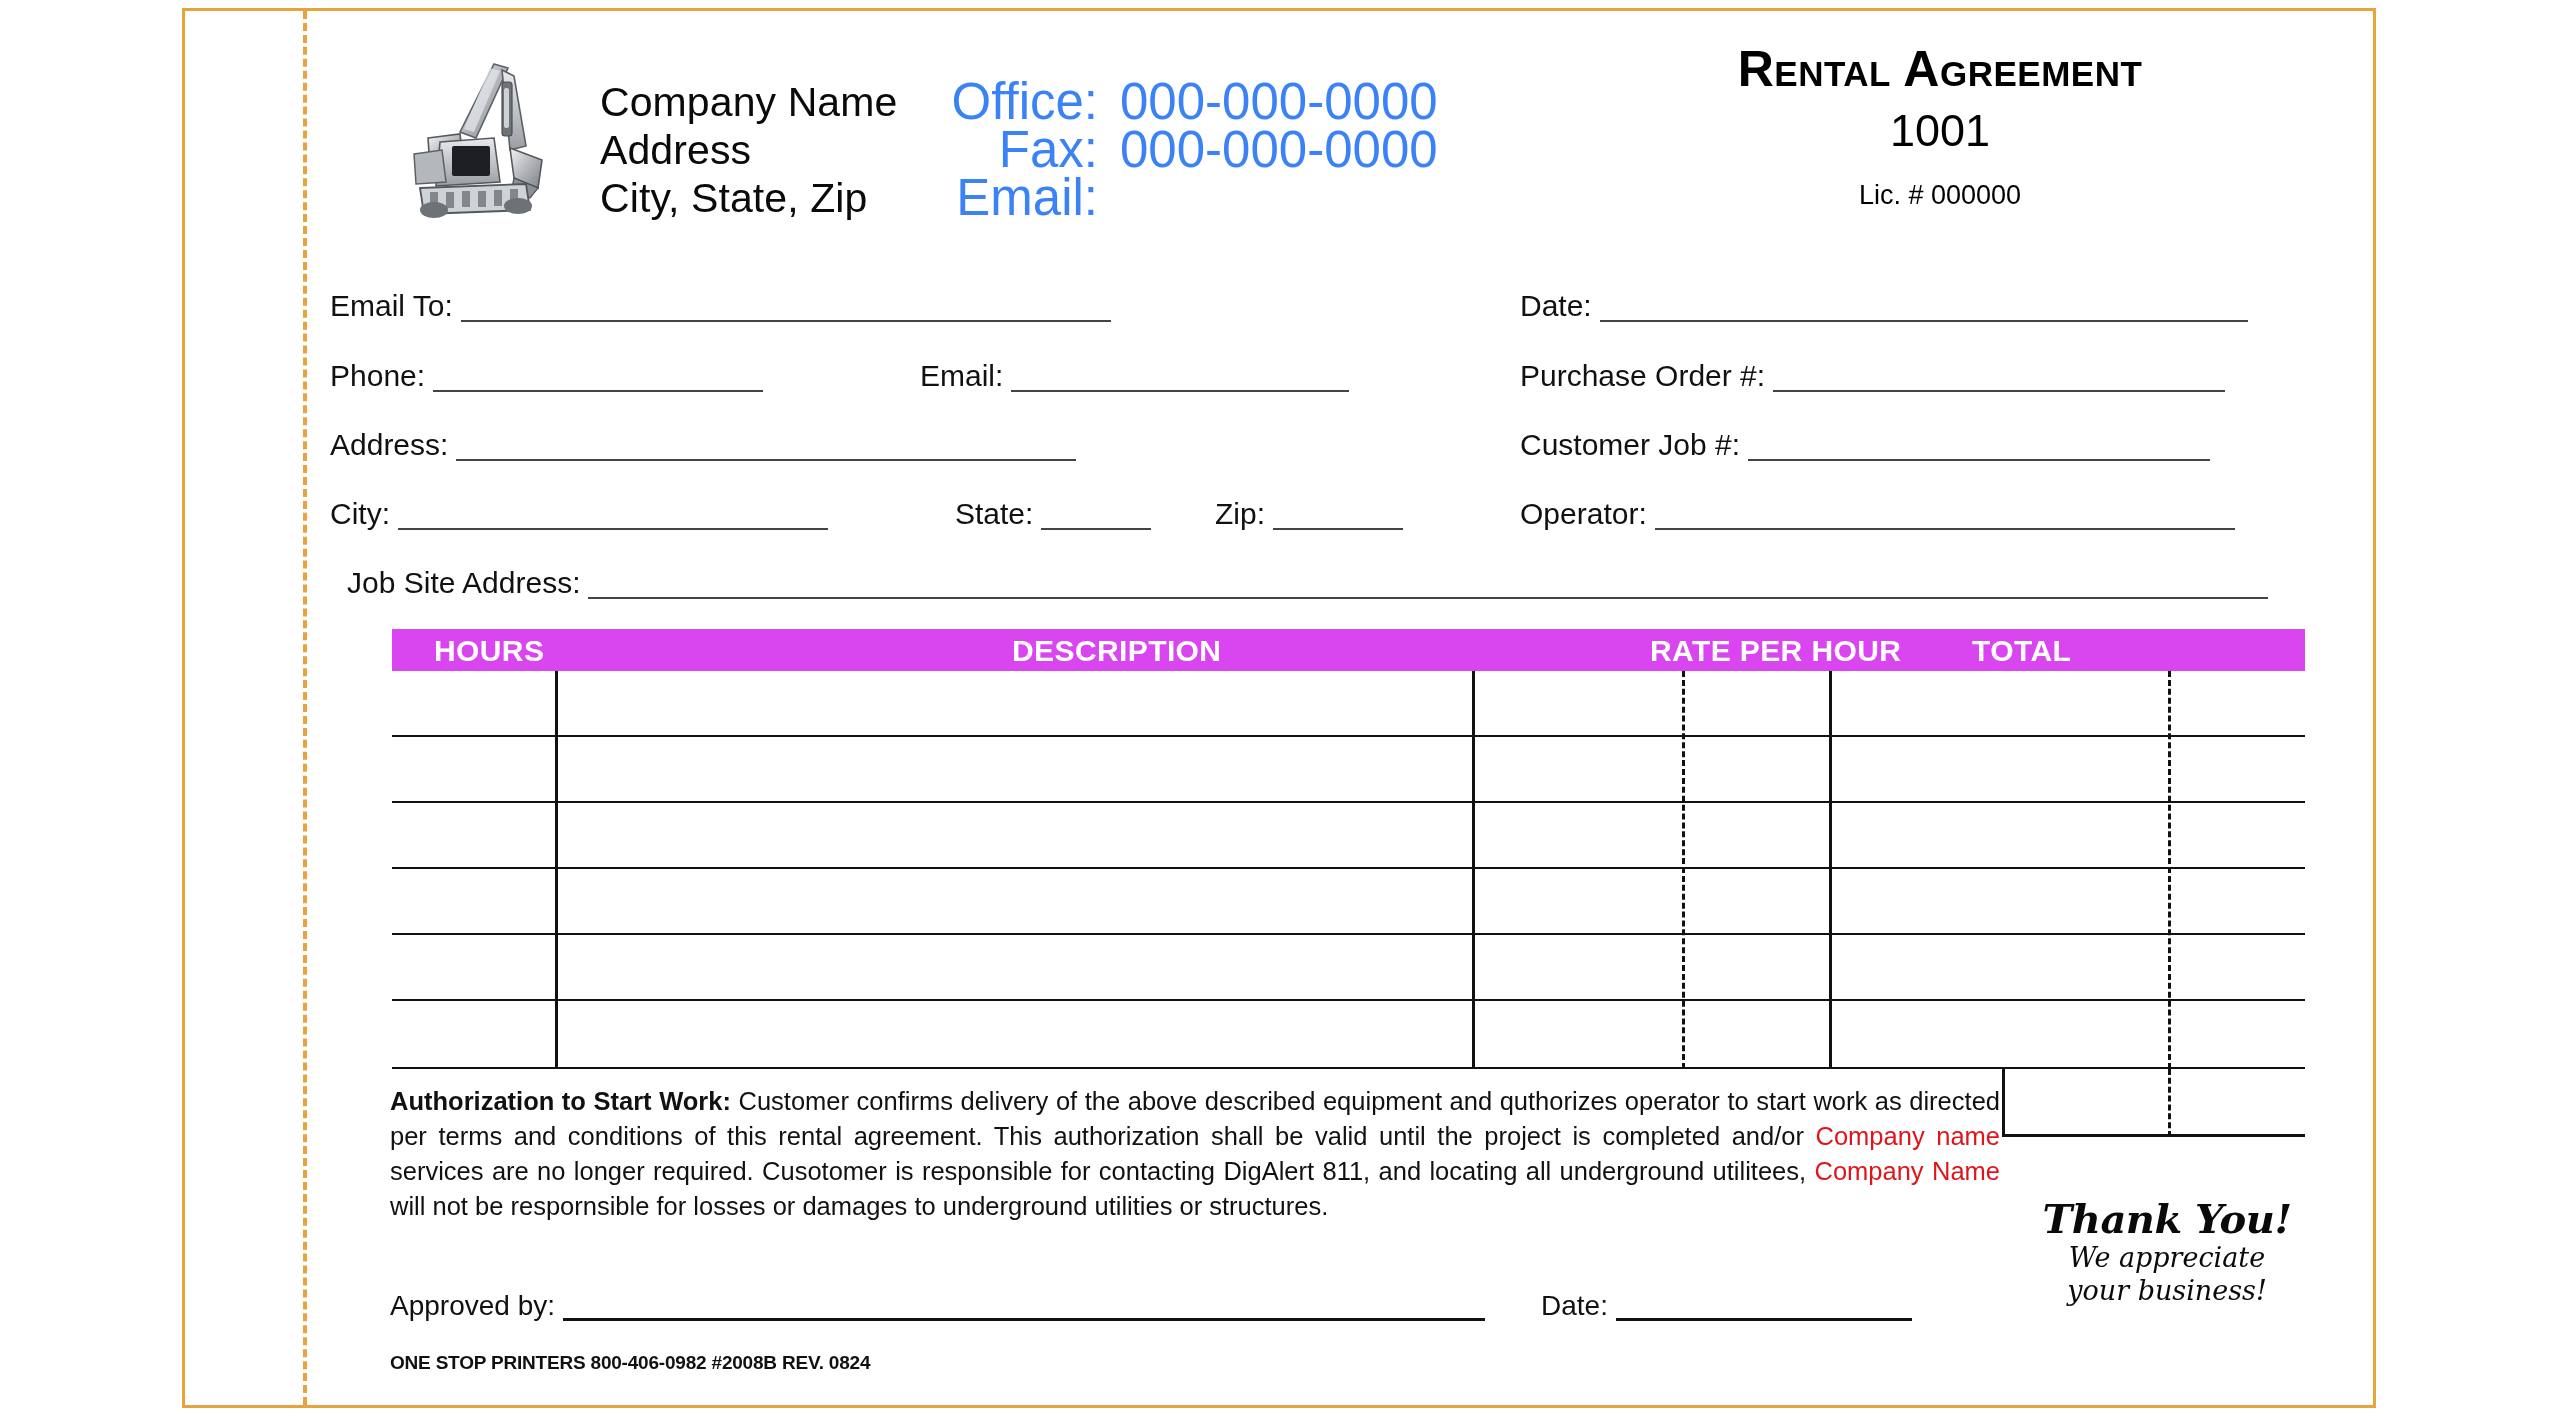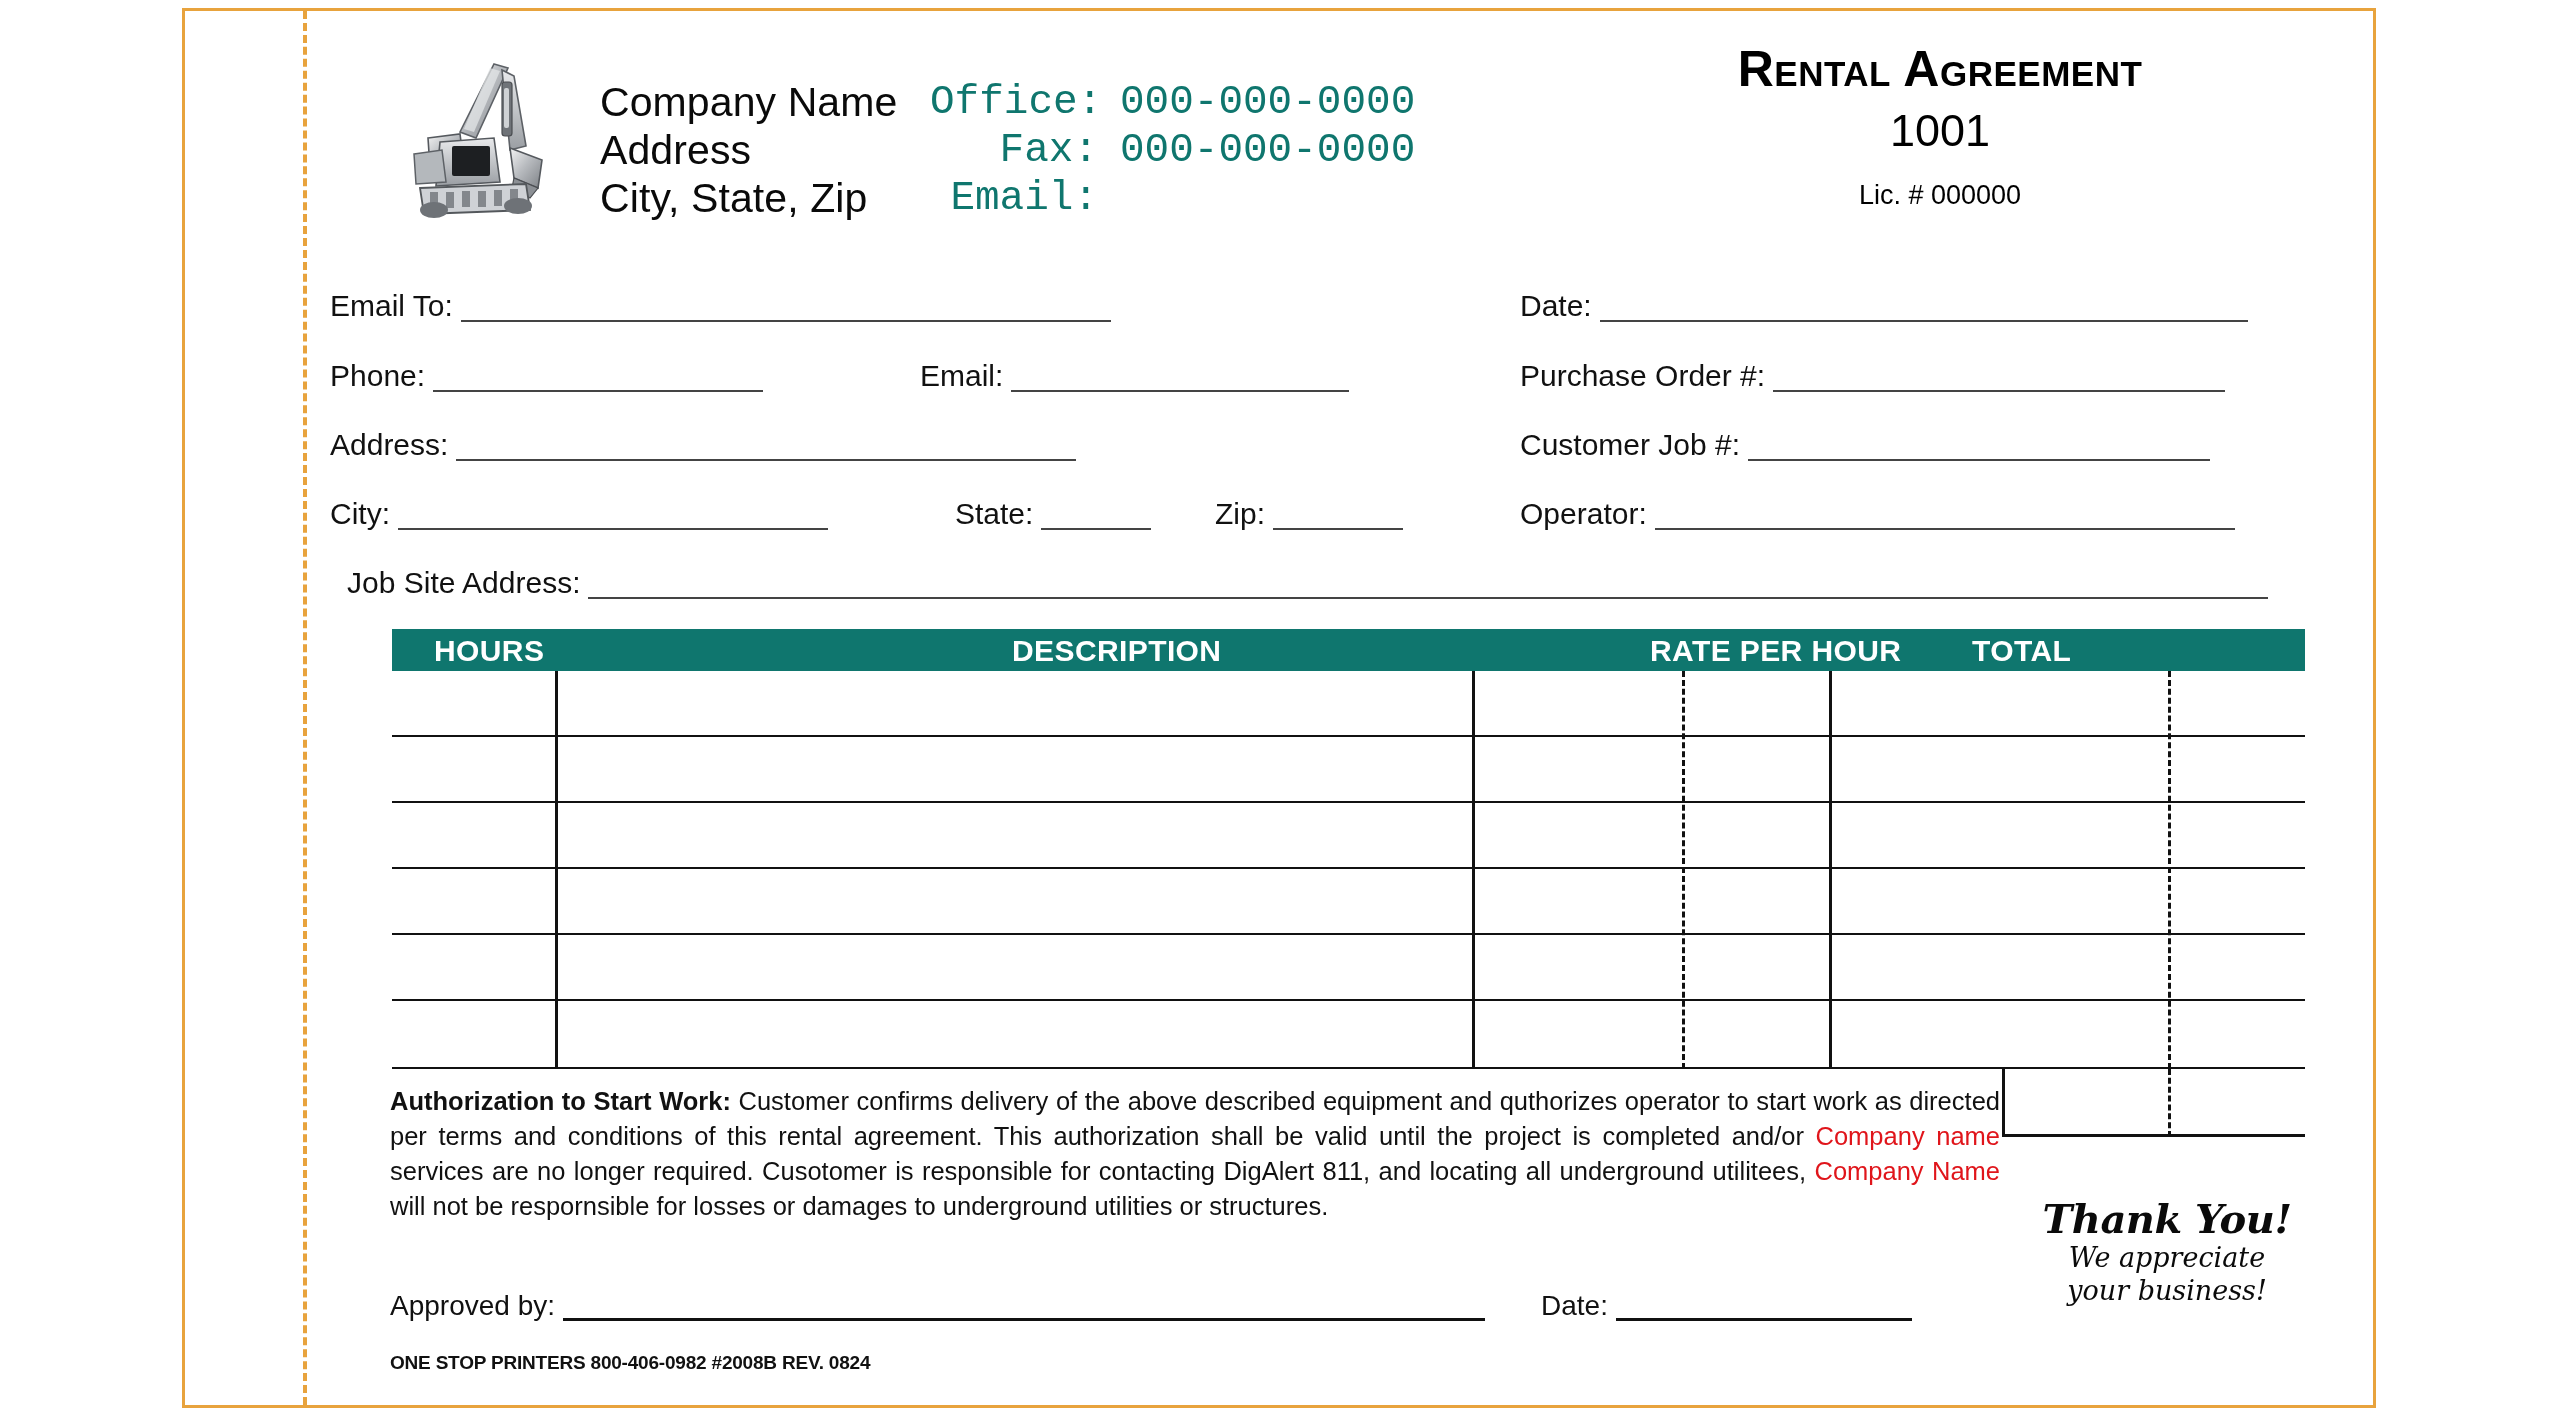--- a/index.html
+++ b/index.html
@@ -72,24 +72,23 @@
     letter-spacing: 0.1px;
     white-space: nowrap;
   }
   .company-block div { white-space: nowrap; }
 
   .contact-block {
     position: absolute;
     left: 600px;
     top: 48px;
     width: 600px;
-    font-size: 41px;
+    font-size: 51px;
     line-height: 48px;
-    color: #0f766e;
-    font-family: Liberation Mono, monospace;
+    color: #3b82f6;
   }
   .contact-row {
     display: flex;
     align-items: baseline;
     white-space: nowrap;
   }
   .contact-label {
     width: 190px;
     text-align: right;
     padding-right: 22px;
@@ -152,21 +151,21 @@
     left: 392px;
     top: 629px;
     width: 1913px;
     height: 440px;
   }
   .thead {
     position: absolute;
     left: 0; top: 0;
     width: 1913px;
     height: 42px;
-    background: #0f766e;
+    background: #d946ef;
   }
   .th {
     position: absolute;
     top: 5px;
     color: #fff;
     font-size: 30px;
     font-weight: bold;
     letter-spacing: 0.4px;
     white-space: nowrap;
   }

